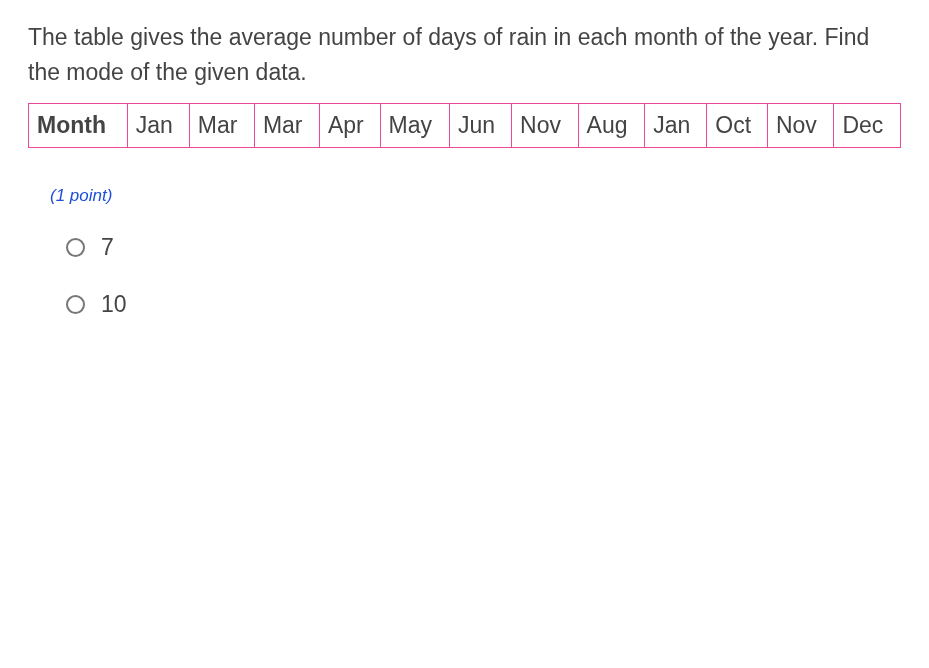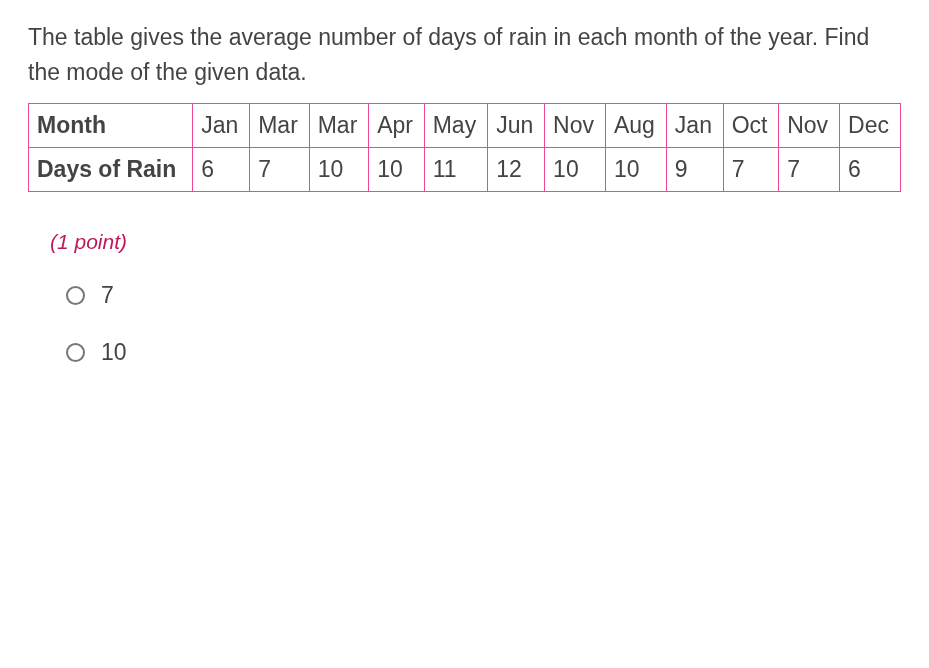--- a/index.html
+++ b/index.html
@@ -34,23 +34,23 @@
       vertical-align: middle;
     }
     .data-table td.row-header {
       font-weight: bold;
       line-height: 1.35;
     }
     .data-table td b {
       font-weight: bold;
     }
     .points-text {
-      font-size: 21px;
+      font-size: 17px;
       font-style: italic;
-      color: #be185d;
+      color: #1d4ed8;
       margin-left: 22px;
       margin-bottom: 28px;
     }
     .options {
       margin-left: 38px;
     }
     .option-row {
       display: flex;
       align-items: center;
       margin-bottom: 30px;
@@ -83,35 +83,20 @@
     <td>Apr</td>
     <td>May</td>
     <td>Jun</td>
     <td>Nov</td>
     <td>Aug</td>
     <td>Jan</td>
     <td>Oct</td>
     <td>Nov</td>
     <td>Dec</td>
   </tr>
-  <tr>
-    <td class="row-header"><b>Days of Rain</b></td>
-    <td>6</td>
-    <td>7</td>
-    <td>10</td>
-    <td>10</td>
-    <td>11</td>
-    <td>12</td>
-    <td>10</td>
-    <td>10</td>
-    <td>9</td>
-    <td>7</td>
-    <td>7</td>
-    <td>6</td>
-  </tr>
 </tbody>
   </table>
 
 <div class="points-text">(1 point)</div>
 
 <div class="options">
   <div class="option-row">
     <div class="radio-circle"></div>
     <div class="option-label">7</div>
   </div>

